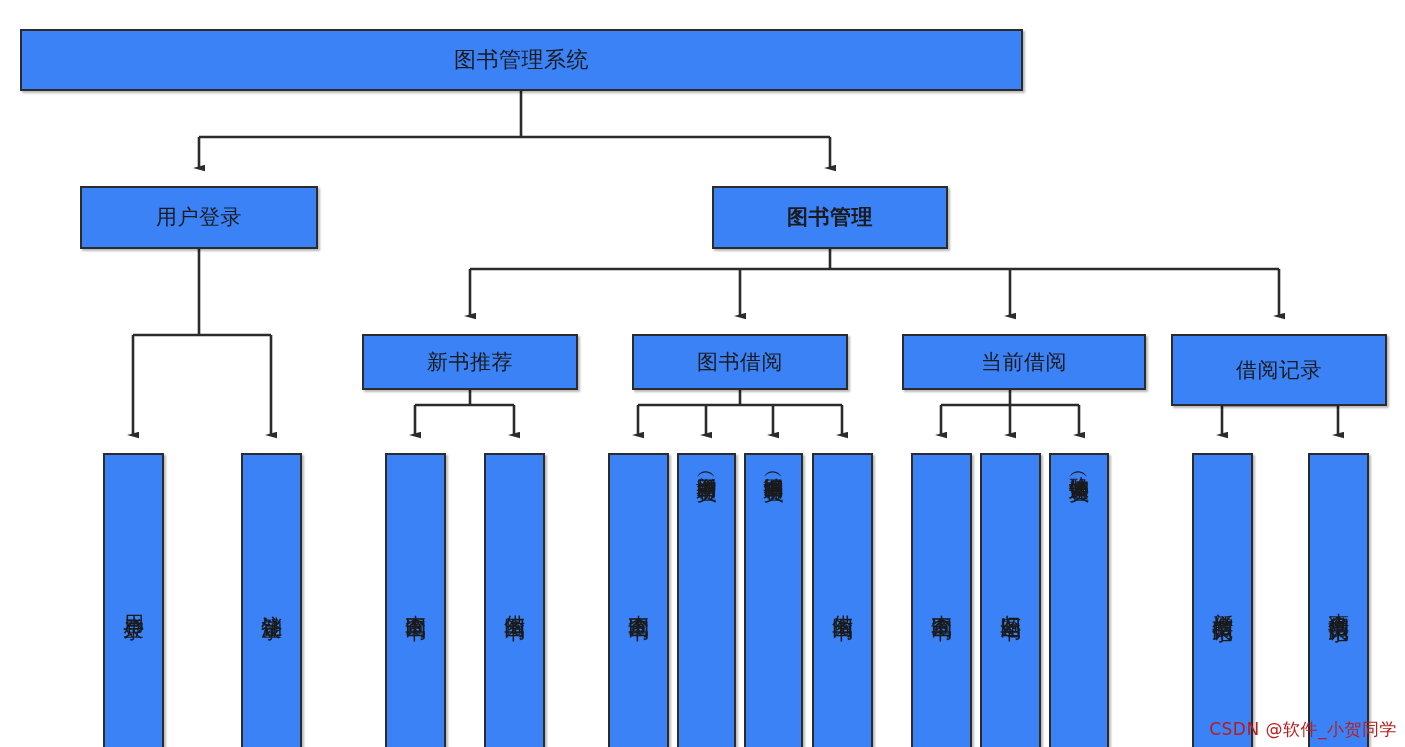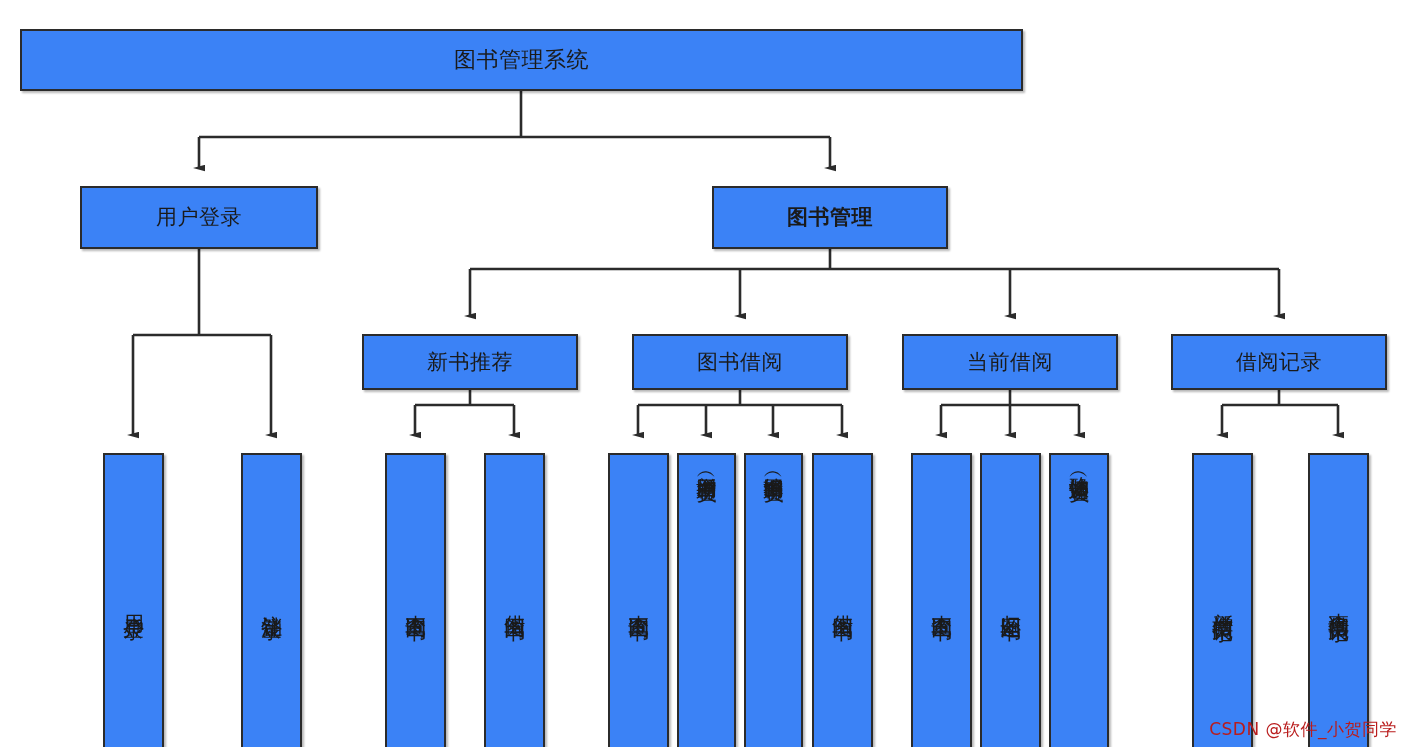--- a/index.html
+++ b/index.html
@@ -156,24 +156,24 @@
   <div class="node horiz" style="left:712px; top:170px; width:236px; height:63px;font-weight:bold;">
     <span class="node-label">图书管理</span>
   </div>
 
   <div class="node horiz" style="left:362px; top:318px; width:216px; height:56px;">
     <span class="node-label">新书推荐</span>
   </div>
   <div class="node horiz" style="left:632px; top:318px; width:216px; height:56px;">
     <span class="node-label">图书借阅</span>
   </div>
-  <div class="node horiz" style="left:902px; top:318px; width:216px; height:56px;">
+  <div class="node horiz" style="left:902px; top:318px; width:244px; height:56px;">
     <span class="node-label">当前借阅</span>
   </div>
-  <div class="node horiz" style="left:1171px; top:318px; width:216px; height:56px;">
+  <div class="node horiz" style="left:1171px; top:318px; width:216px; height:72px;">
     <span class="node-label">借阅记录</span>
   </div>
 
   <div class="node vert center-text" style="left:103px; top:437px; width:61px; height:298px;">
     <span class="node-label">用户登录</span>
   </div>
   <div class="node vert center-text" style="left:241px; top:437px; width:61px; height:298px;">
     <span class="node-label">注销登录</span>
   </div>
 

